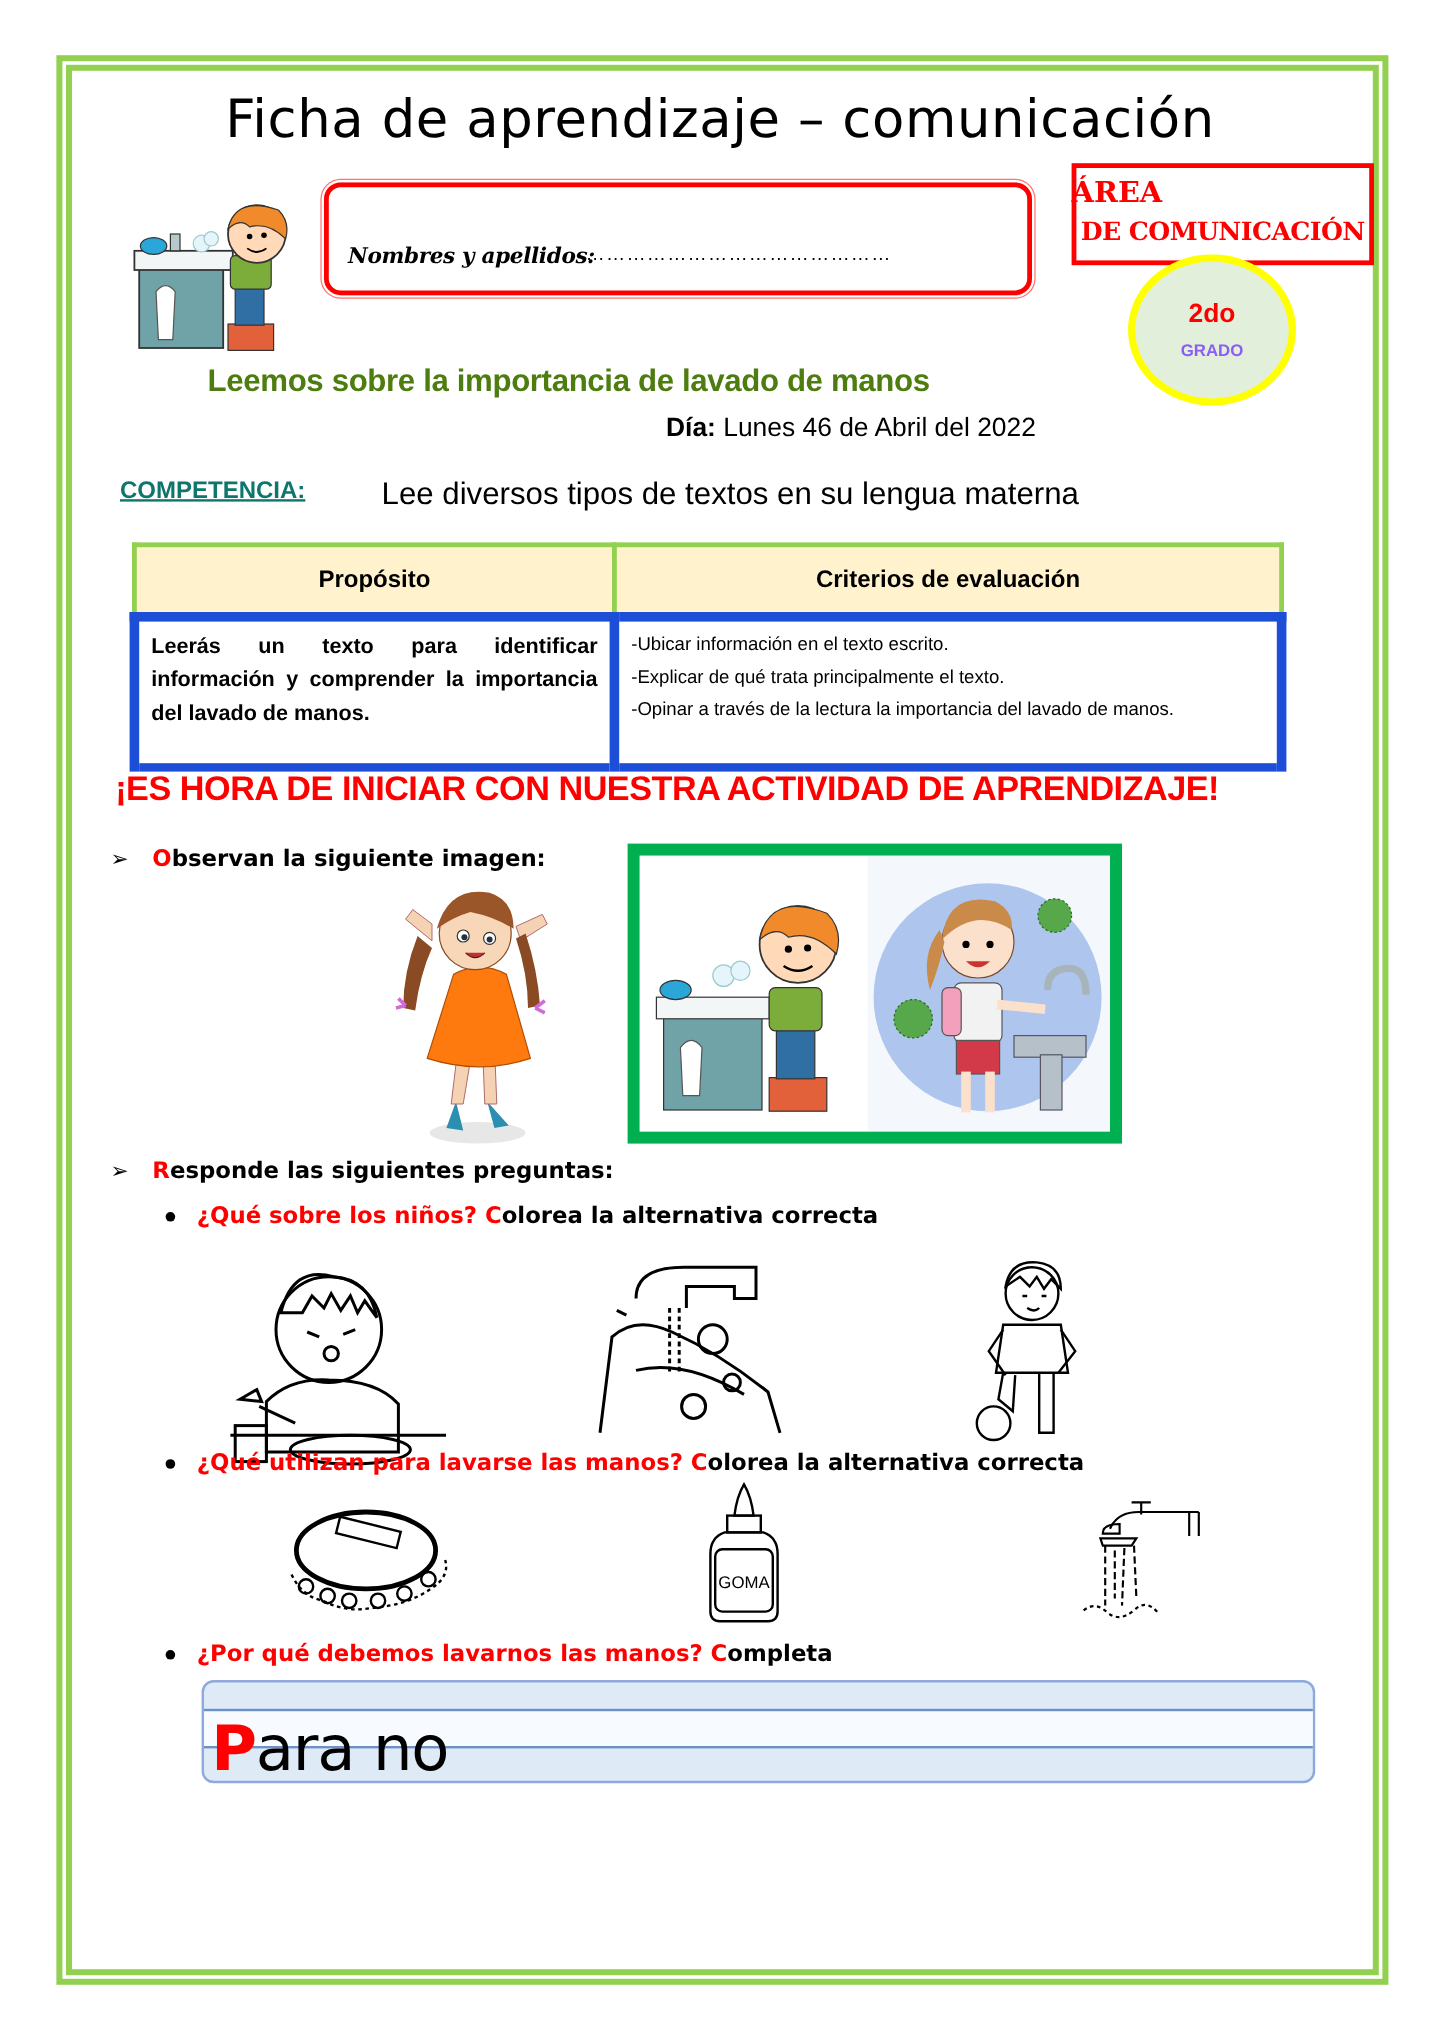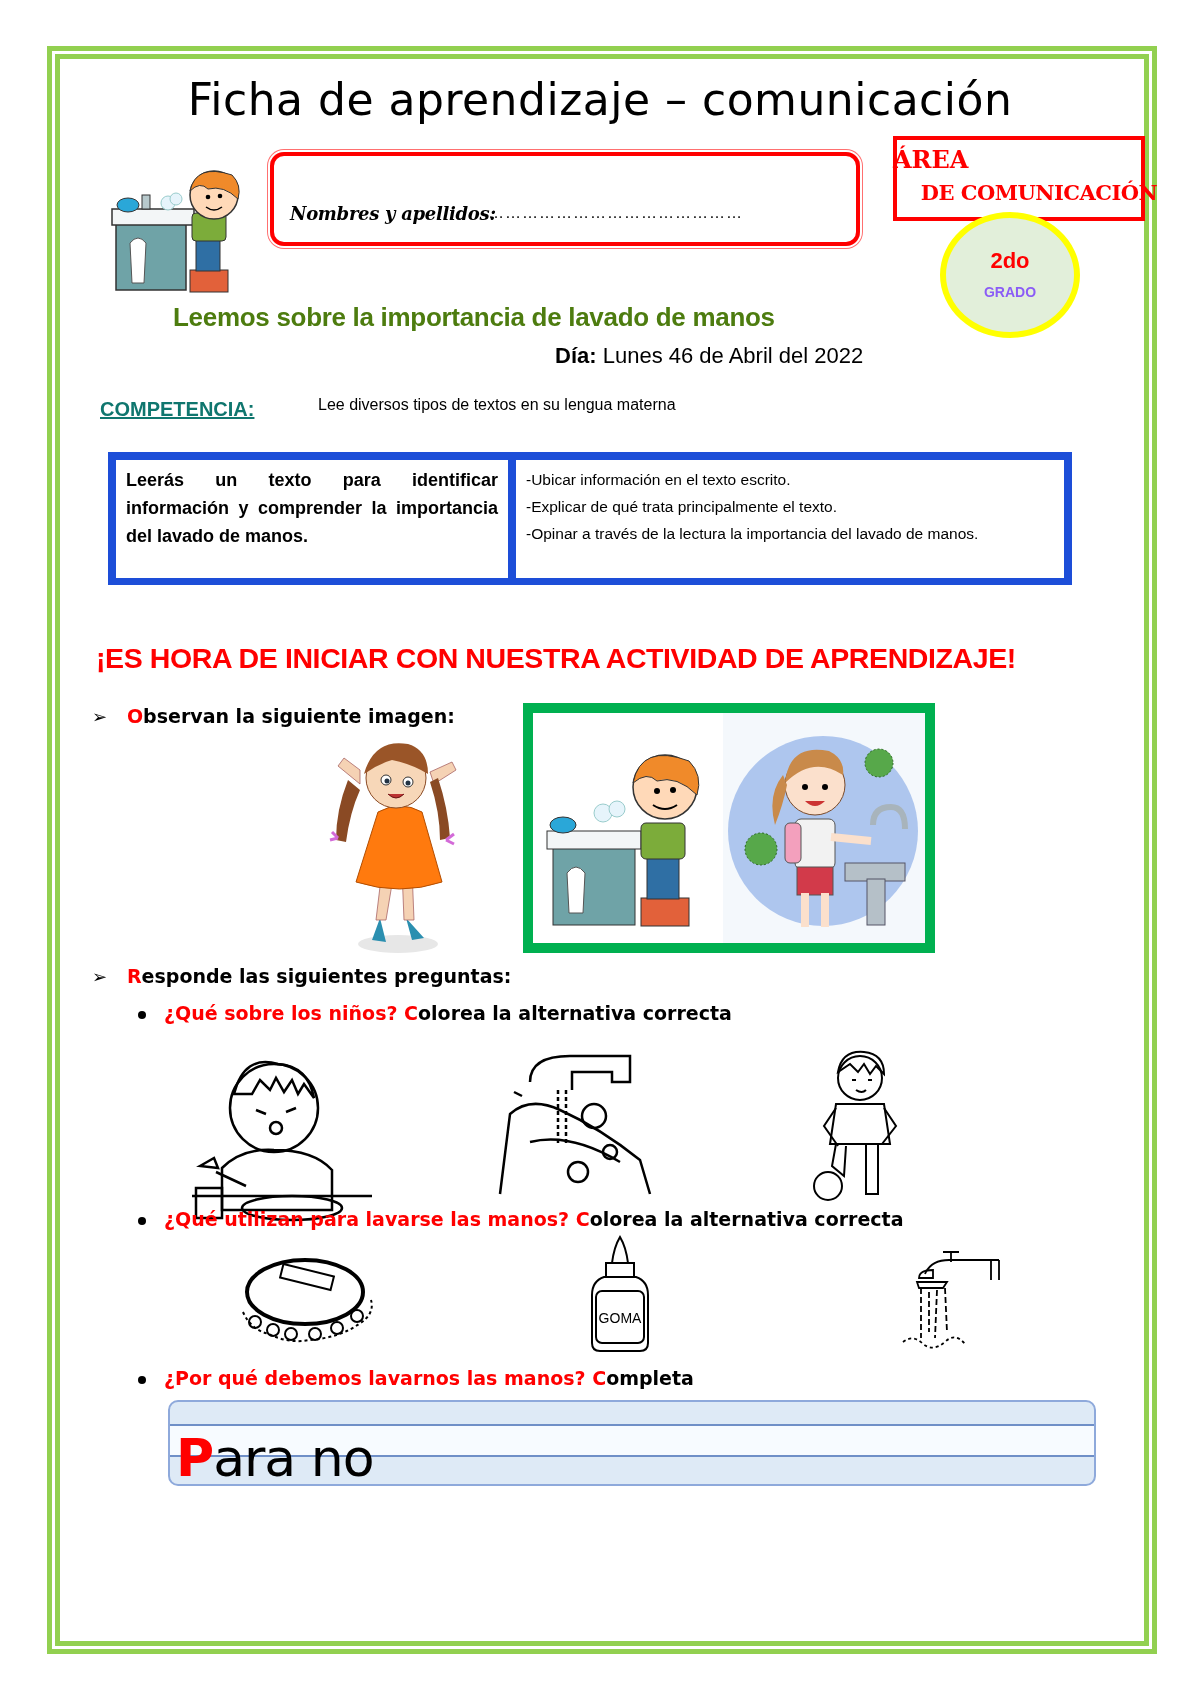--- a/index.html
+++ b/index.html
@@ -13,33 +13,33 @@
   .title { left: 0; width: 1200px; top: 74px; text-align: center; font-family: "DejaVu Sans", sans-serif; font-size: 44px; letter-spacing: 0.5px; }
 
   
   .names-box { left: 270px; top: 152px; width: 590px; height: 94px; border: 4px solid #ff0000; border-radius: 14px; box-sizing: border-box; box-shadow: 0 0 0 2px #fff, 0 0 0 3px #ff7070; }
   .names-label { left: 290px; top: 203px; font-family: "DejaVu Serif", serif; font-style: italic; font-weight: bold; font-size: 18px; letter-spacing: -0.3px; }
   .names-dots { left: 488px; top: 204px; font-size: 16px; letter-spacing: 1px; }
 
   
   .area-box { left: 893px; top: 136px; width: 252px; height: 85px; border: 4px solid #ff0000; box-sizing: border-box; background: #fff; }
   .area-line1 { left: 893px; width: 252px; top: 145px; text-align: left; color: #ff0000; font-family: "DejaVu Serif", serif; font-weight: bold; font-size: 24px; }
-  .area-line2 { left: 893px; width: 252px; top: 180px; text-align: center; color: #ff0000; font-family: "DejaVu Serif", serif; font-weight: bold; font-size: 21px; letter-spacing: -0.5px; margin-left: 20px; }
+  .area-line2 { left: 893px; width: 252px; top: 180px; text-align: center; color: #ff0000; font-family: "DejaVu Serif", serif; font-weight: bold; font-size: 21px; letter-spacing: -0.5px; }
 
   
   .grade-oval { left: 940px; top: 212px; width: 140px; height: 126px; border: 6px solid #ffff00; border-radius: 50%; background: #e2efda; box-sizing: border-box; }
   .grade-num { left: 940px; width: 140px; top: 248px; text-align: center; color: #ff0000; font-weight: bold; font-size: 22px; }
   .grade-lbl { left: 940px; width: 140px; top: 284px; text-align: center; color: #8b5cf6; font-weight: bold; font-size: 14px; }
 
   .subtitle { left: 173px; top: 302px; color: #4d7c0f; font-weight: bold; font-size: 26px; letter-spacing: -0.3px; }
   .date { left: 555px; top: 343px; font-size: 22px; }
   .date b { font-weight: bold; }
 
   .comp-label { left: 100px; top: 398px; color: #0f766e; font-weight: bold; font-size: 20px; text-decoration: underline; }
-  .comp-text { left: 318px; top: 396px; font-size: 16px; }
+  .comp-text { left: 318px; top: 396px; font-size: 26px; }
 
   
   .tbl { left: 108px; top: 452px; width: 964px; border-collapse: collapse; table-layout: fixed; }
   .tbl th { background: #fff2cc; border: 4px solid #92d050; height: 52px; font-size: 20px; font-weight: bold; text-align: center; }
   .tbl td { border: 8px solid #1d4ed8; vertical-align: top; padding: 6px 10px; height: 106px; }
   .tbl td.purpose { font-weight: bold; font-size: 18px; line-height: 28px; text-align: justify; text-align-last: left; }
   .tbl td.criteria { font-size: 15.5px; line-height: 27px; text-align: justify; }
   .tbl tr.body-row td { border-bottom-width: 7px; }
 
   .cta { left: 96px; top: 642px; color: #ff0000; font-weight: bold; font-size: 28.5px; letter-spacing: -0.4px; }
@@ -117,20 +117,24 @@
 
 <div class="abs comp-label">COMPETENCIA:</div>
 <div class="abs comp-text">Lee diversos tipos de textos en su lengua materna</div>
 
 <table class="abs tbl">
   <colgroup>
       <col style="width:400px">
       <col>
     </colgroup>
   <tbody>
+      <tr>
+    <th>Propósito</th>
+    <th>Criterios de evaluación</th>
+  </tr>
   <tr class="body-row">
     <td class="purpose">Leerás un texto para identificar información y comprender la importancia del lavado de manos.</td>
     <td class="criteria">
       <div>-Ubicar información en el texto escrito.</div>
       <div>-Explicar de qué trata principalmente el texto.</div>
       <div>-Opinar a través de la lectura la importancia del lavado de manos.</div>
     </td>
   </tr>
 </tbody>
   </table>

